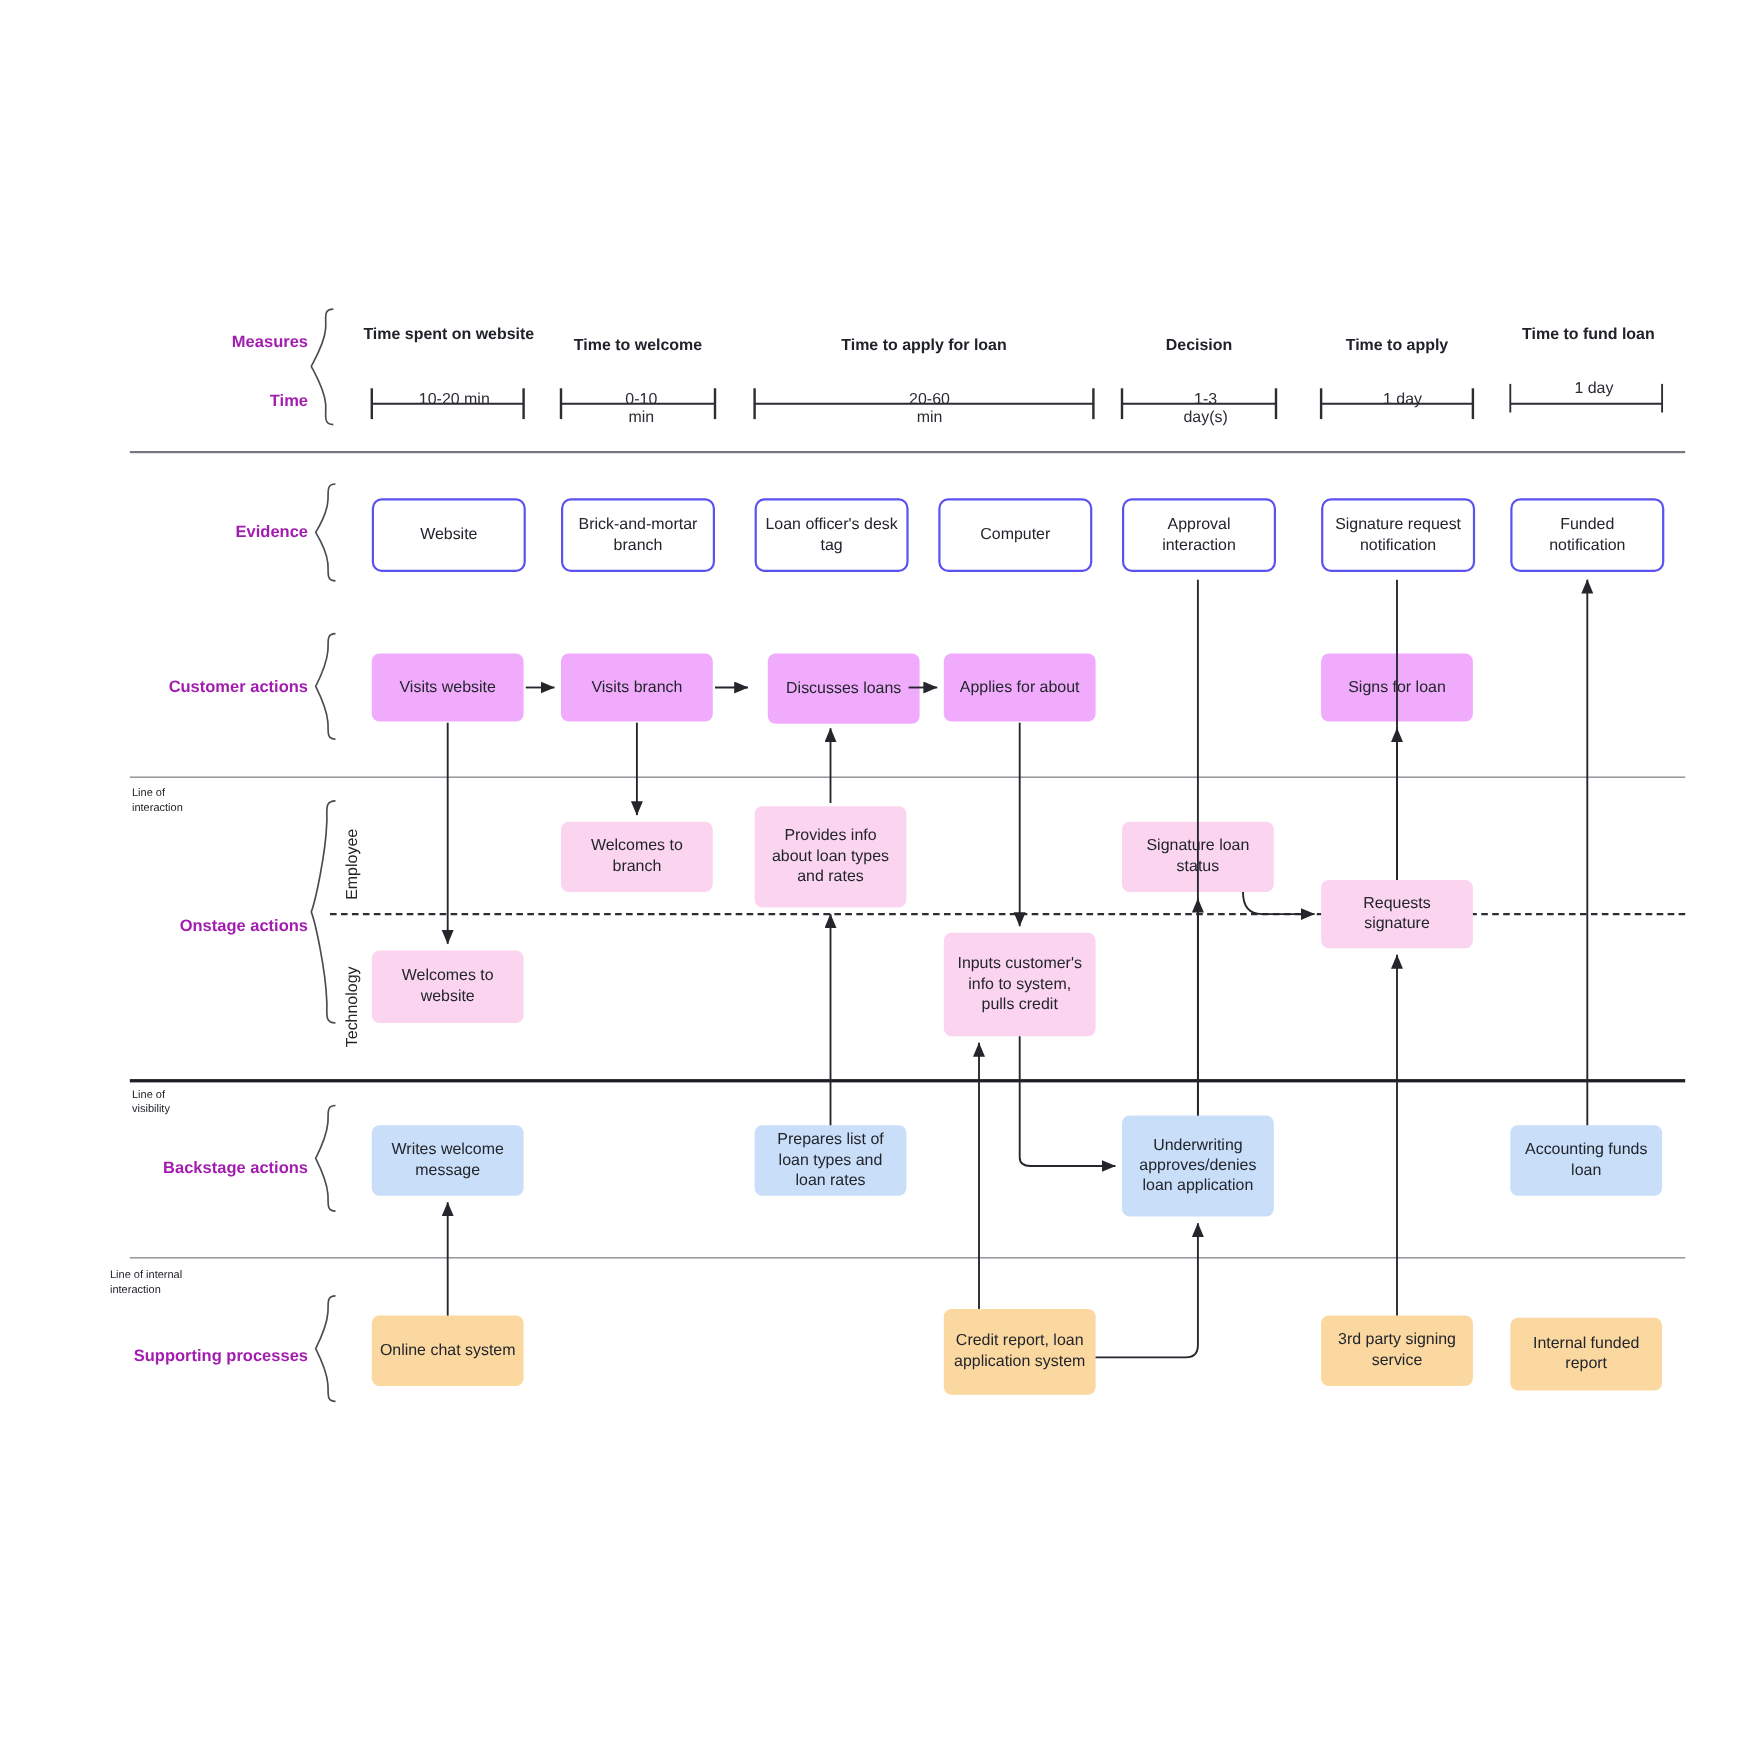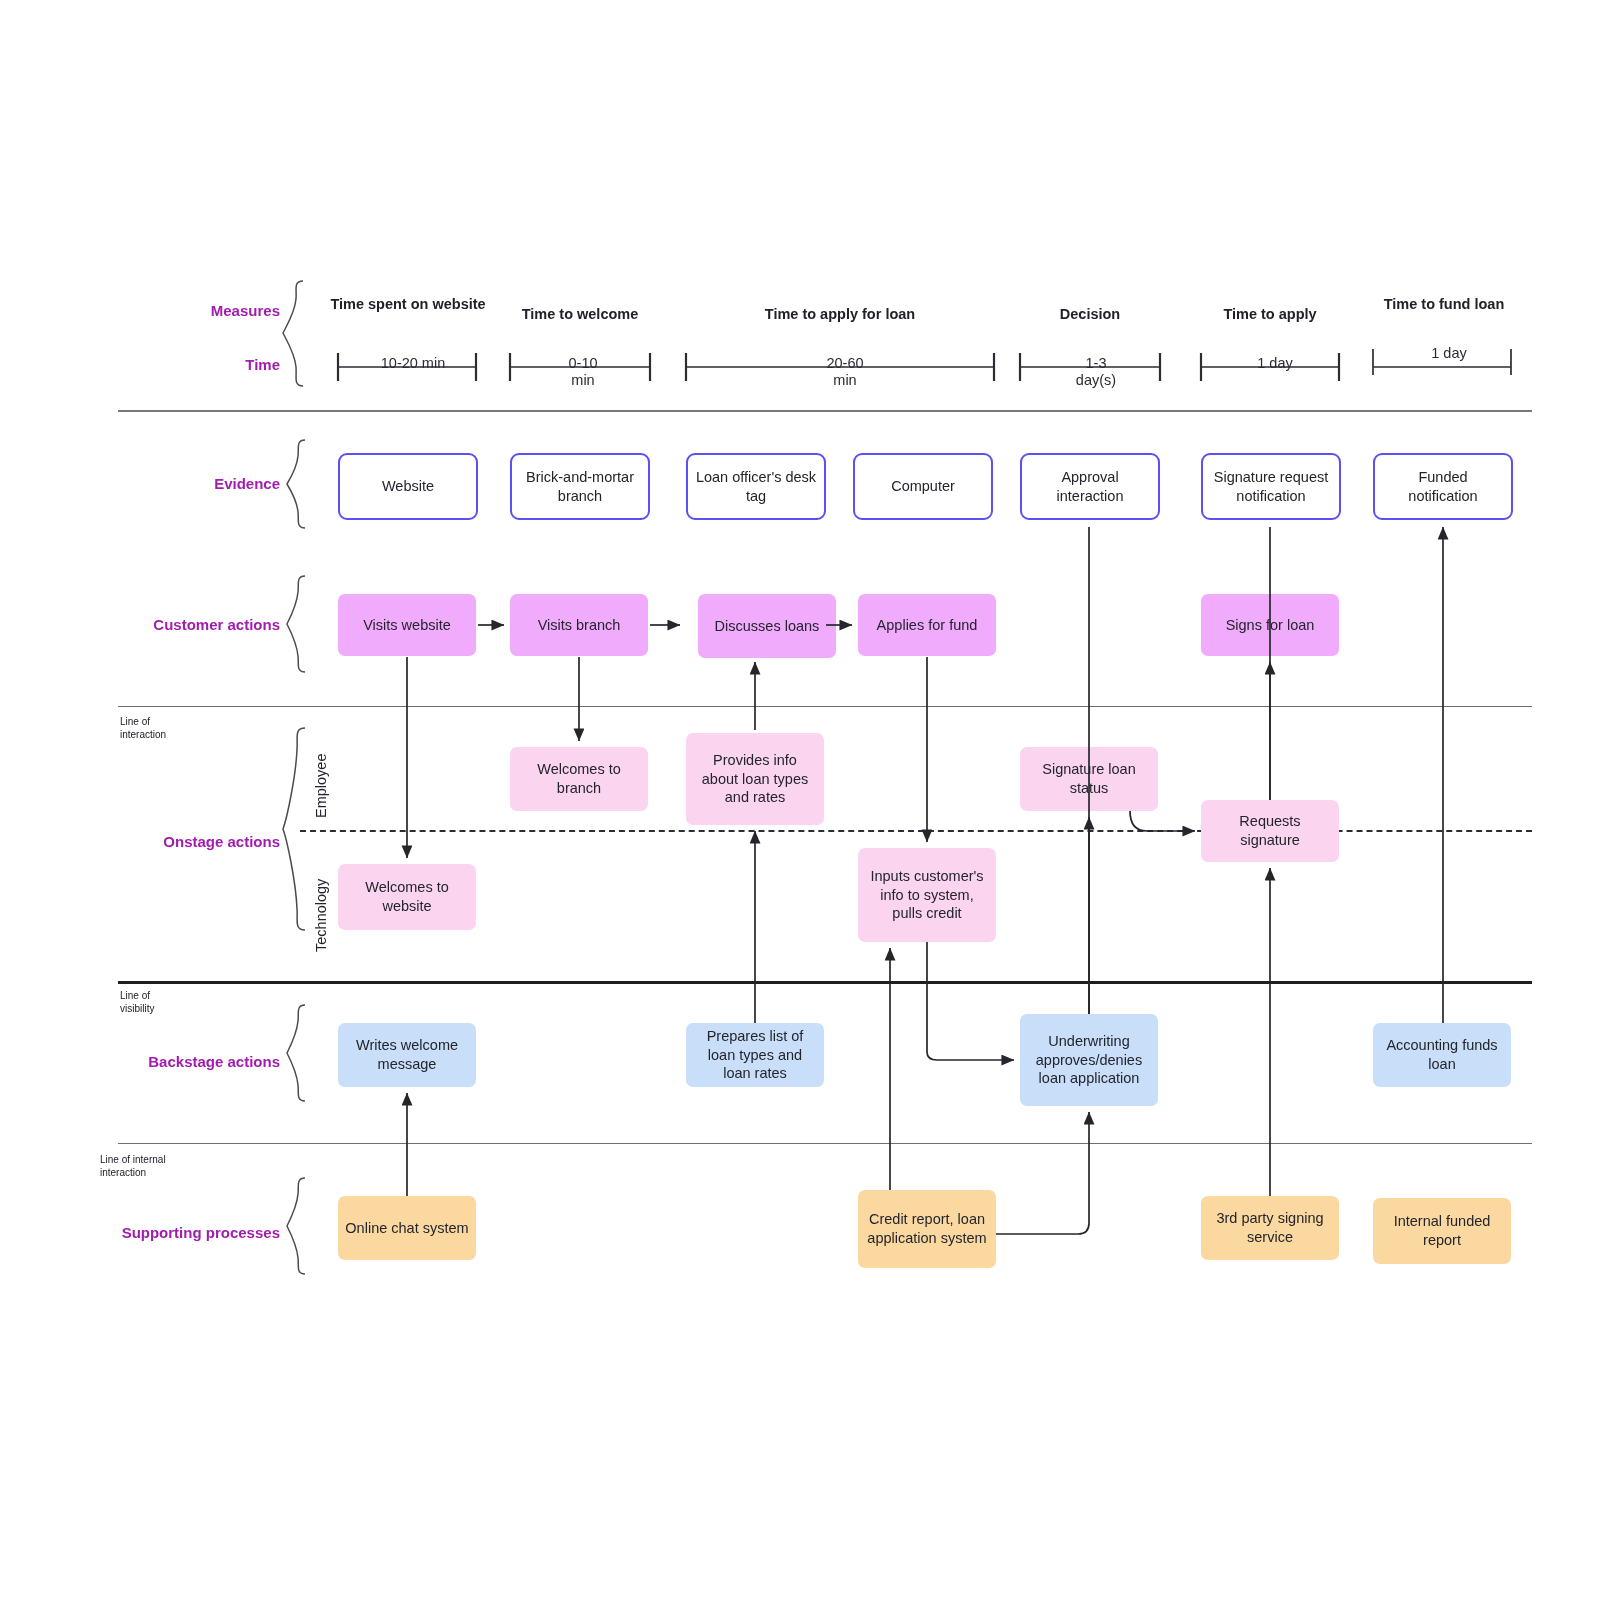--- a/index.html
+++ b/index.html
@@ -174,21 +174,21 @@
   <div class="box evidence" style="left:510px; top:453px; width:140px; height:67px;">Brick-and-mortar branch</div>
   <div class="box evidence" style="left:686px; top:453px; width:140px; height:67px;">Loan officer's desk tag</div>
   <div class="box evidence" style="left:853px; top:453px; width:140px; height:67px;">Computer</div>
   <div class="box evidence" style="left:1020px; top:453px; width:140px; height:67px;">Approval interaction</div>
   <div class="box evidence" style="left:1201px; top:453px; width:140px; height:67px;">Signature request notification</div>
   <div class="box evidence" style="left:1373px; top:453px; width:140px; height:67px;">Funded notification</div>
 
   <div class="box customer" style="left:338px; top:594px; width:138px; height:62px;">Visits website</div>
   <div class="box customer" style="left:510px; top:594px; width:138px; height:62px;">Visits branch</div>
   <div class="box customer" style="left:686px; top:594px; width:138px; height:64px;margin-left:12px;">Discusses loans</div>
-  <div class="box customer" style="left:858px; top:594px; width:138px; height:62px;">Applies for fund</div>
+  <div class="box customer" style="left:858px; top:594px; width:138px; height:62px;">Applies for about</div>
   <div class="box customer" style="left:1201px; top:594px; width:138px; height:62px;">Signs for loan</div>
 
   <div class="box onstage" style="left:510px; top:747px; width:138px; height:64px;">Welcomes to branch</div>
   <div class="box onstage" style="left:686px; top:733px; width:138px; height:92px;">Provides info about loan types and rates</div>
   <div class="box onstage" style="left:1020px; top:747px; width:138px; height:64px;">Signature loan status</div>
   <div class="box onstage" style="left:1201px; top:800px; width:138px; height:62px;">Requests signature</div>
 
   <div class="box onstage" style="left:338px; top:864px; width:138px; height:66px;">Welcomes to website</div>
   <div class="box onstage" style="left:858px; top:848px; width:138px; height:94px;">Inputs customer's info to system, pulls credit</div>
 

